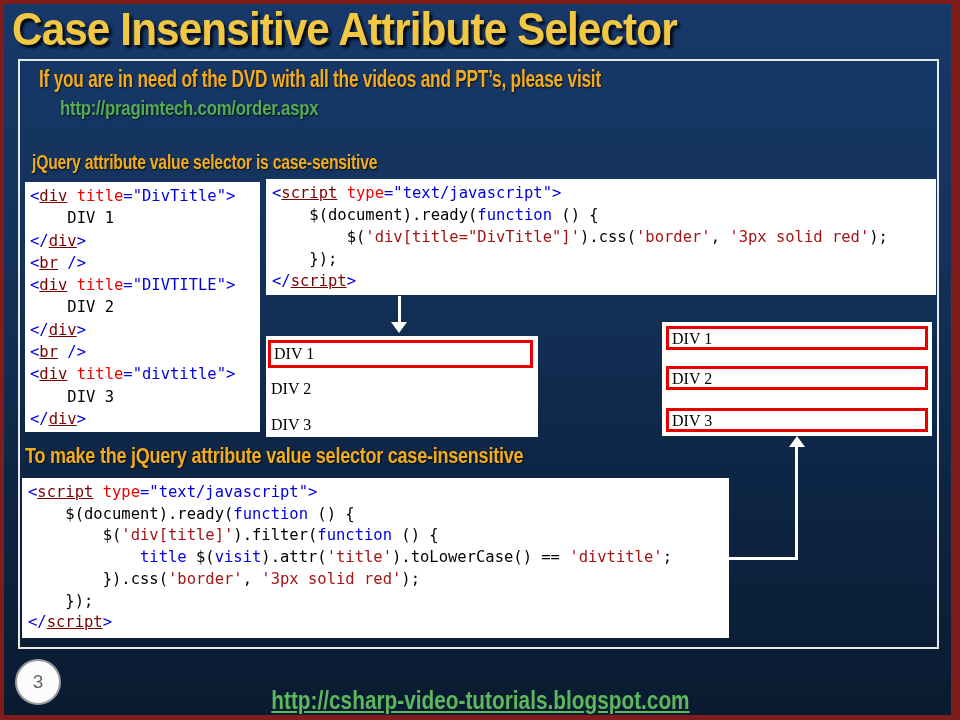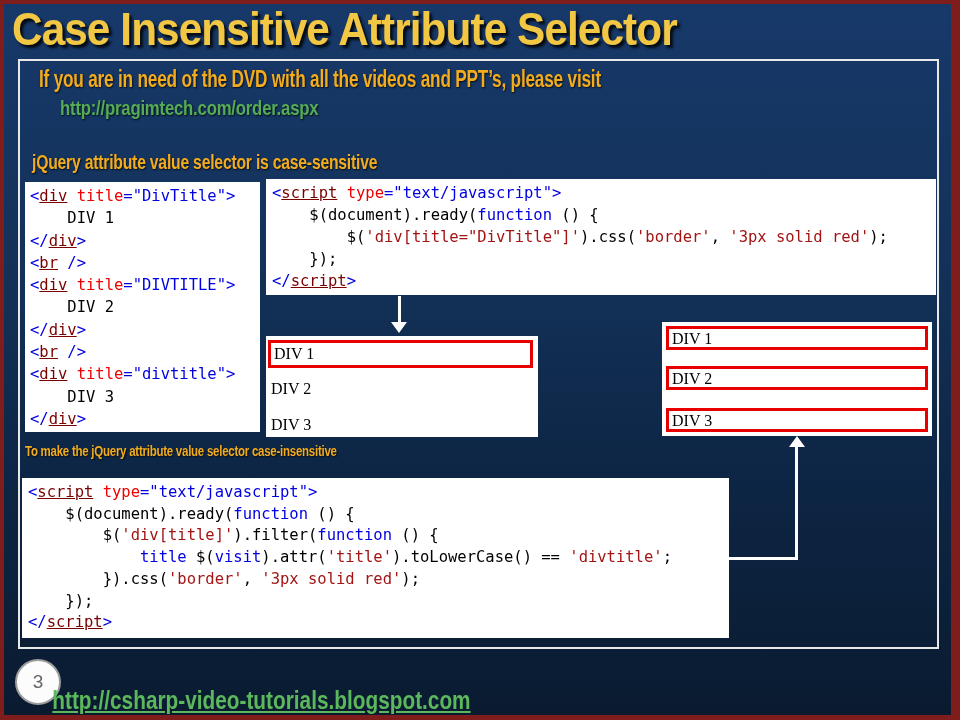--- a/index.html
+++ b/index.html
@@ -39,21 +39,21 @@
   .arrowhead-down{position:absolute;width:0;height:0;
       border-left:8px solid transparent;border-right:8px solid transparent;border-top:11px solid #fff;}
   .arrowhead-up{position:absolute;width:0;height:0;
       border-left:8px solid transparent;border-right:8px solid transparent;border-bottom:11px solid #fff;}
   .badge{position:absolute;left:15px;top:659px;width:46px;height:46px;border-radius:50%;
       background:#fcfcfc;border:2px solid #9c9c9c;box-sizing:border-box;color:#666;
       font-size:19px;text-align:center;line-height:42px;}
   .infobar{position:absolute;left:115px;top:664px;width:725px;height:25px;background:#fff;
       color:#1f3864;font-weight:bold;font-size:15px;text-align:center;line-height:25px;
       white-space:nowrap;}
-  .bloglink-wrap{position:absolute;left:0;top:685px;width:960px;}
+  .bloglink-wrap{position:absolute;left:0;top:685px;width:960px;text-align:center;}
   .bloglink{color:#5cb85c;font-weight:bold;font-size:26px;text-decoration:underline;cursor:pointer;
       display:inline-block;transform:scaleX(.8);transform-origin:center center;white-space:nowrap;}
 </style>
 </head>
 <body>
 
 <div class="slide">
   <div class="bg"></div>
 
   <h1 class="title"><span class="sq">Case Insensitive Attribute Selector</span></h1>
@@ -96,21 +96,21 @@
     <div class="plain-label" style="top:44px;">DIV 2</div>
     <div class="plain-label" style="top:80px;">DIV 3</div>
   </div>
 
   <div id="rightbox" class="resultbox">
     <div class="strip" style="left:4px;top:4px;width:262px;height:24px;line-height:15px;">DIV 1</div>
     <div class="strip" style="left:4px;top:44px;width:262px;height:24px;line-height:15px;">DIV 2</div>
     <div class="strip" style="left:4px;top:86px;width:262px;height:24px;line-height:15px;">DIV 3</div>
   </div>
 
-  <div class="gold" style="left:25px;top:443px;font-size:14px;"><span class="sq sx82">To make the jQuery attribute value selector case-insensitive</span></div>
+  <div class="gold" style="left:25px;top:443px;font-size:22px;"><span class="sq sx82">To make the jQuery attribute value selector case-insensitive</span></div>
 
   <div id="script2-code" class="code">
       <div class="code-line"><span class="tok-pun">&lt;</span><span class="tok-tag">script</span><span class="tok-pln"> </span><span class="tok-attr">type</span><span class="tok-pun">=</span><span class="tok-val">"text/javascript"</span><span class="tok-pun">&gt;</span></div>
       <div class="code-line"><span class="tok-pln">    $(document).ready(</span><span class="tok-kw">function</span><span class="tok-pln"> () {</span></div>
       <div class="code-line"><span class="tok-pln">        $(</span><span class="tok-str">'div[title]'</span><span class="tok-pln">).filter(</span><span class="tok-kw">function</span><span class="tok-pln"> () {</span></div>
       <div class="code-line"><span class="tok-pln">            </span><span class="tok-kw">title</span><span class="tok-pln"> $(</span><span class="tok-kw">visit</span><span class="tok-pln">).attr(</span><span class="tok-str">'title'</span><span class="tok-pln">).toLowerCase() == </span><span class="tok-str">'divtitle'</span><span class="tok-pln">;</span></div>
       <div class="code-line"><span class="tok-pln">        }).css(</span><span class="tok-str">'border'</span><span class="tok-pln">, </span><span class="tok-str">'3px solid red'</span><span class="tok-pln">);</span></div>
       <div class="code-line"><span class="tok-pln">    });</span></div>
       <div class="code-line"><span class="tok-pun">&lt;/</span><span class="tok-tag">script</span><span class="tok-pun">&gt;</span></div>
     </div>

